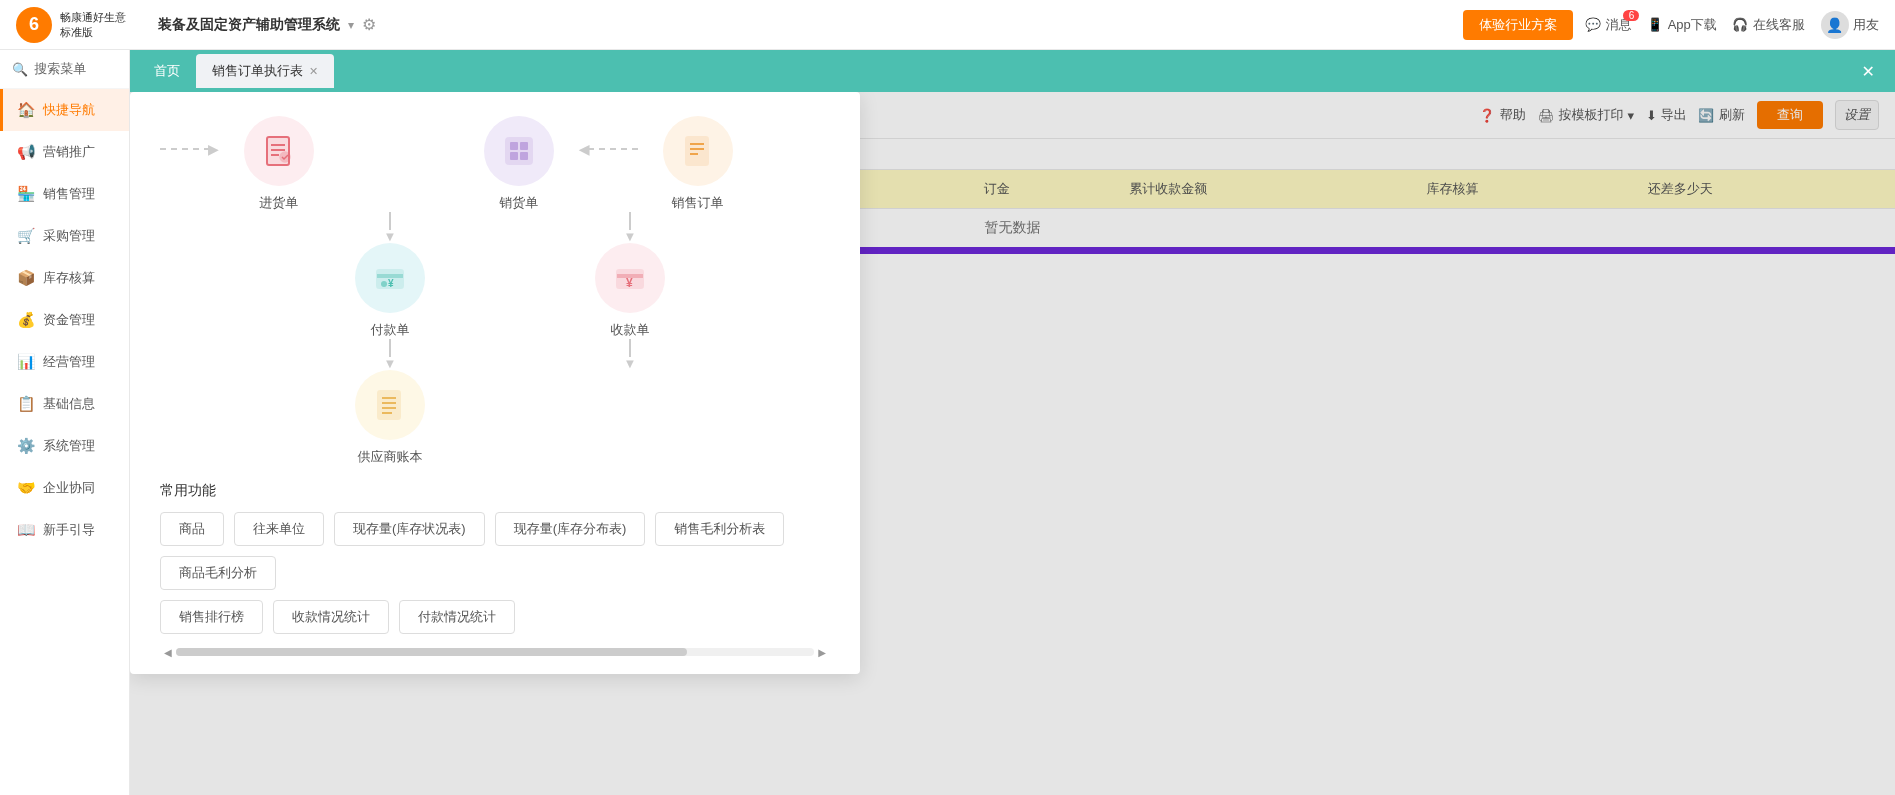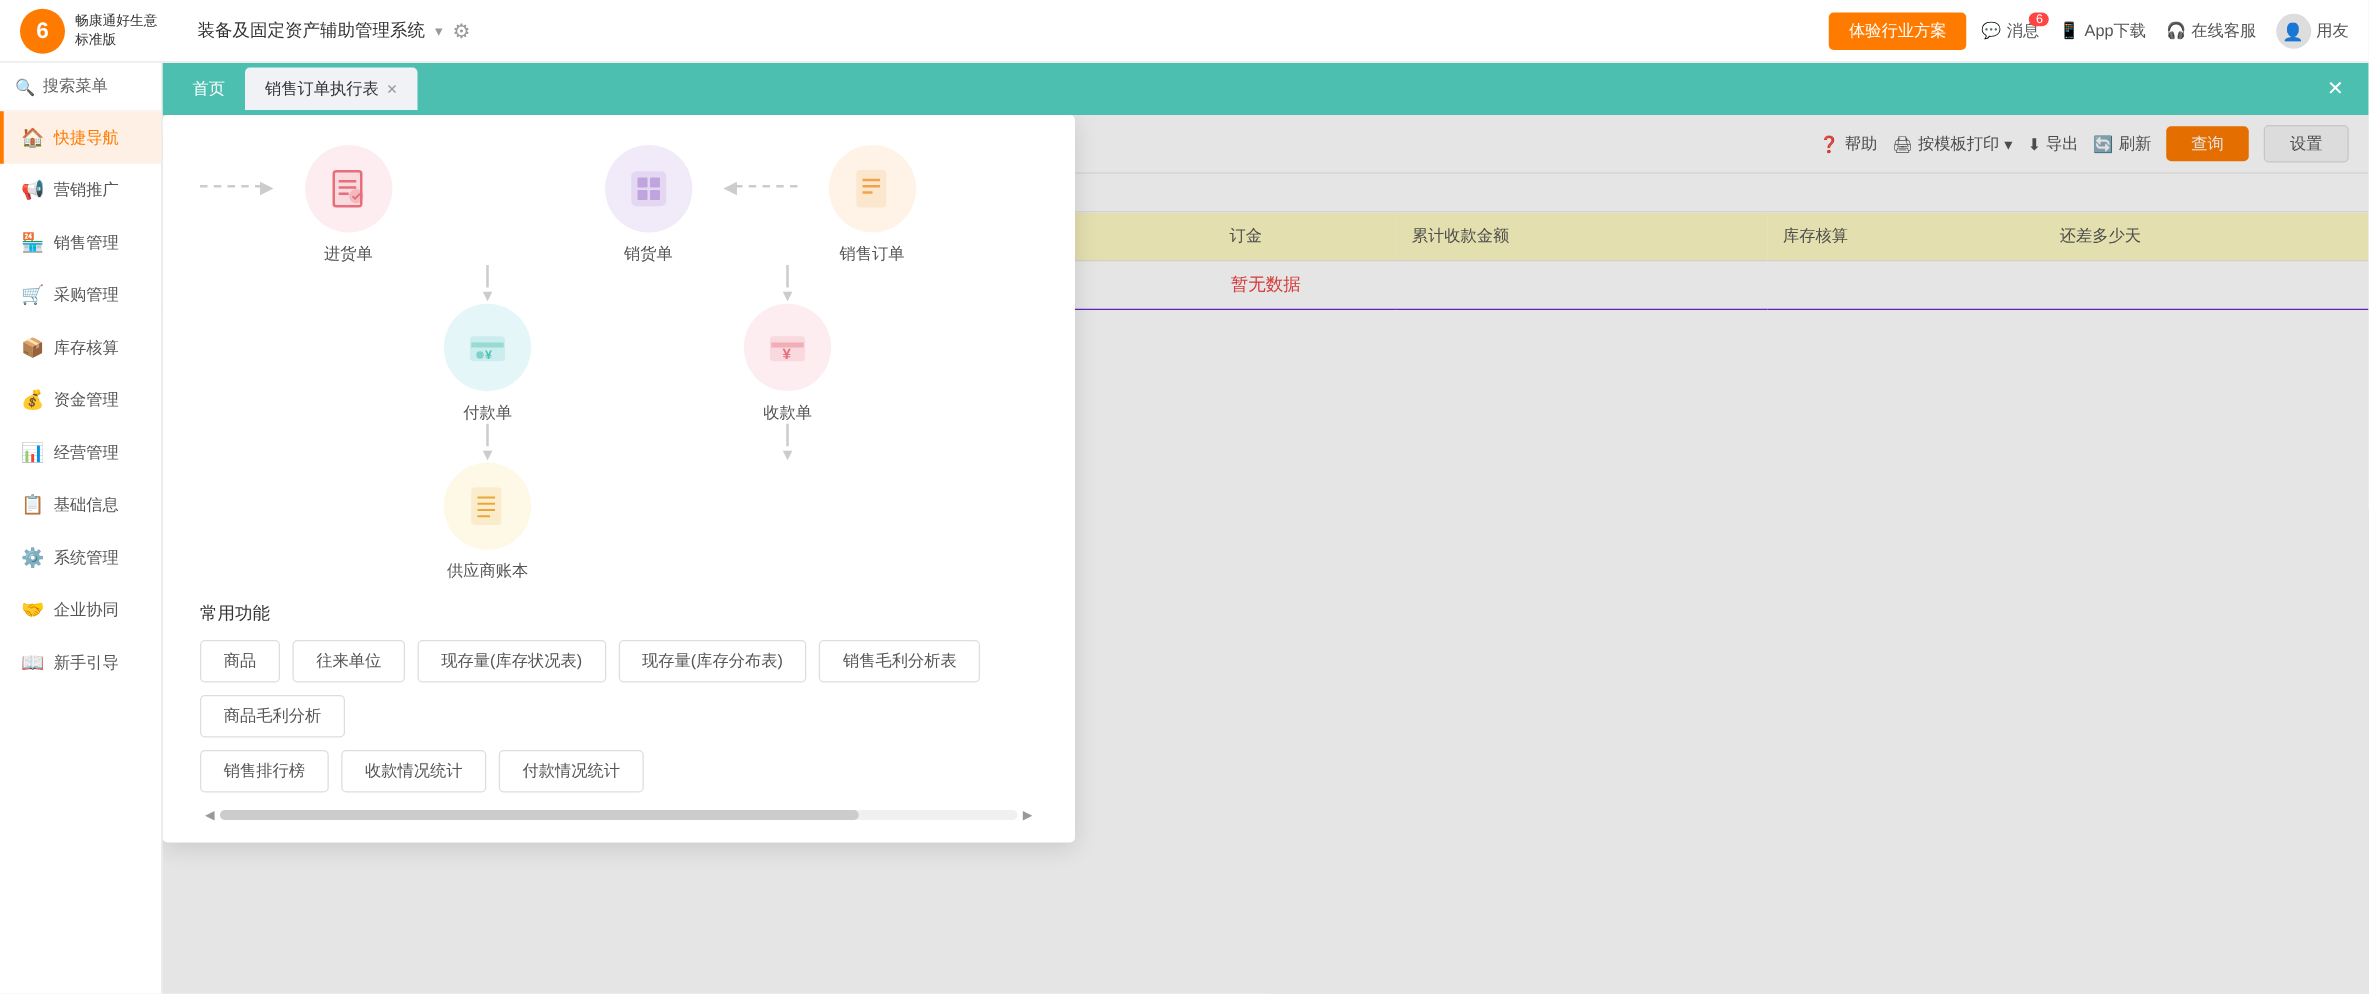--- a/index.html
+++ b/index.html
@@ -12,21 +12,21 @@
     .sidebar { width: 130px; background: #fff; border-right: 1px solid #e8e8e8; display: flex; flex-direction: column; flex-shrink: 0; }
     .content-area { flex: 1; display: flex; flex-direction: column; overflow: hidden; position: relative; }
     .tab-bar { display: flex; align-items: center; height: 42px; background: #4cbfb0; padding: 0 8px; gap: 0; }
     .tab-content { flex: 1; background: #f0f2f5; overflow: hidden; position: relative; }
 
     
     .logo-area { display: flex; align-items: center; gap: 8px; width: 130px; }
     .logo-icon { width: 36px; height: 36px; background: #ff7b00; border-radius: 50%; display: flex; align-items: center; justify-content: center; color: white; font-size: 18px; font-weight: bold; flex-shrink: 0; }
     .logo-text { font-size: 11px; color: #333; line-height: 1.3; }
     .system-title { display: flex; align-items: center; gap: 8px; flex: 1; }
-    .system-name { font-size: 14px; color: #333; font-weight: 400; }
+    .system-name { font-size: 14px; color: #333; font-weight: 700; }
     .system-arrow { color: #999; font-size: 12px; cursor: pointer; }
     .gear-btn { color: #999; font-size: 16px; cursor: pointer; }
     .experience-btn { background: #ff7b00; color: white; border: none; padding: 6px 16px; border-radius: 4px; cursor: pointer; font-size: 13px; }
     .top-right { display: flex; align-items: center; gap: 16px; margin-left: auto; }
     .top-icon-item { display: flex; align-items: center; gap: 4px; cursor: pointer; color: #555; font-size: 13px; position: relative; }
     .badge { position: absolute; top: -6px; right: -8px; background: #ff4444; color: white; border-radius: 8px; font-size: 10px; padding: 0 4px; min-width: 16px; text-align: center; }
     .user-avatar { width: 28px; height: 28px; border-radius: 50%; background: #ddd; display: flex; align-items: center; justify-content: center; color: #666; font-size: 14px; }
     .search-menu { display: flex; align-items: center; gap: 6px; padding: 10px 12px; color: #666; cursor: pointer; font-size: 13px; border-bottom: 1px solid #f5f5f5; }
     .sidebar-item { display: flex; align-items: center; gap: 8px; padding: 12px 14px; cursor: pointer; color: #555; font-size: 13px; border-left: 3px solid transparent; }
     .sidebar-item.active { background: #fff0e6; color: #ff7b00; border-left-color: #ff7b00; }
@@ -34,30 +34,30 @@
 
     
     .tab-item { display: flex; align-items: center; gap: 6px; padding: 8px 16px; cursor: pointer; font-size: 13px; color: rgba(255,255,255,0.85); border-radius: 4px 4px 0 0; }
     .tab-item.home { background: transparent; color: white; }
     .tab-item.active { background: #f0f2f5; color: #333; }
     .tab-close { font-size: 11px; color: #999; cursor: pointer; }
     .close-btn { margin-left: auto; color: white; font-size: 16px; cursor: pointer; padding: 0 12px; }
     .toolbar-right { margin-left: auto; display: flex; align-items: center; gap: 12px; }
     .toolbar-btn { display: flex; align-items: center; gap: 4px; color: #555; cursor: pointer; font-size: 13px; }
     .query-btn { background: #ff7b00; color: white; border: none; padding: 5px 20px; border-radius: 4px; cursor: pointer; font-size: 13px; }
-    .setting-btn { background: #f5f5f5; color: #555; border: 1px solid #ddd; padding: 5px 20px; border-radius: 4px; cursor: pointer; font-size: 13px; }
+    .setting-btn { background: #f5f5f5; color: #555; border: 1px solid #ddd; padding: 5px 8px; border-radius: 4px; cursor: pointer; font-size: 13px; font-style: italic; }
     .filter-input { border: 1px solid #ddd; border-radius: 4px; padding: 5px 10px; font-size: 13px; color: #999; width: 160px; }
     .date-input { width: 140px; }
     .status-select { border: 1px solid #ddd; border-radius: 4px; padding: 5px 10px; font-size: 13px; color: #999; min-width: 100px; }
 
     
     .table-wrapper { flex: 1; overflow: auto; background: white; margin: 0; }
     .data-table { width: 100%; border-collapse: collapse; font-size: 13px; }
     .data-table th { background: #fef9c3; padding: 10px 12px; text-align: left; border-bottom: 1px solid #e8e8e8; color: #555; font-weight: 500; white-space: nowrap; }
-    .data-table td { padding: 10px 12px; border-bottom: 1px solid #6d28d9; color: #ef4444; }
+    .data-table td { padding: 10px 12px; border-bottom: 7px solid #6d28d9; color: #737373; }
     .no-data { text-align: center; color: #999; padding: 60px; font-size: 14px; }
 
     
     .popup-overlay { position: absolute; top: 42px; left: 0; right: 0; bottom: 0; background: rgba(0,0,0,0.1); z-index: 200; }
     .popup { position: absolute; top: 0; left: 0; width: 730px; background: white; border-radius: 4px; box-shadow: 0 4px 20px rgba(0,0,0,0.15); z-index: 300; padding: 30px 40px 20px; overflow: hidden; }
     .flow-item { display: flex; flex-direction: column; align-items: center; gap: 8px; width: 120px; }
     .flow-circle { width: 70px; height: 70px; border-radius: 50%; display: flex; align-items: center; justify-content: center; font-size: 28px; flex-shrink: 0; }
     .flow-label { font-size: 13px; color: #555; text-align: center; }
 
     

